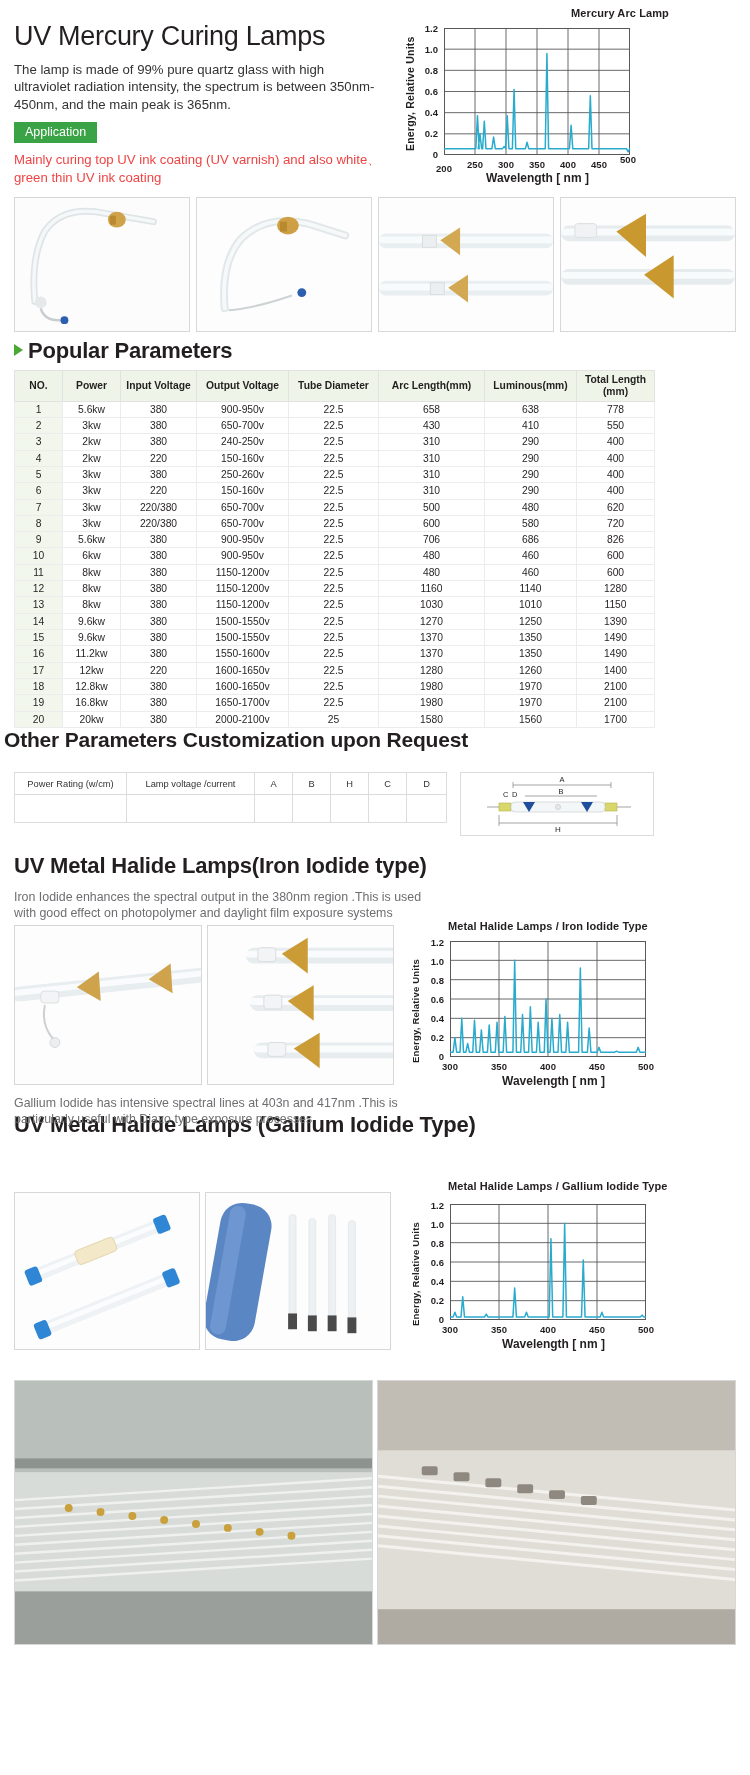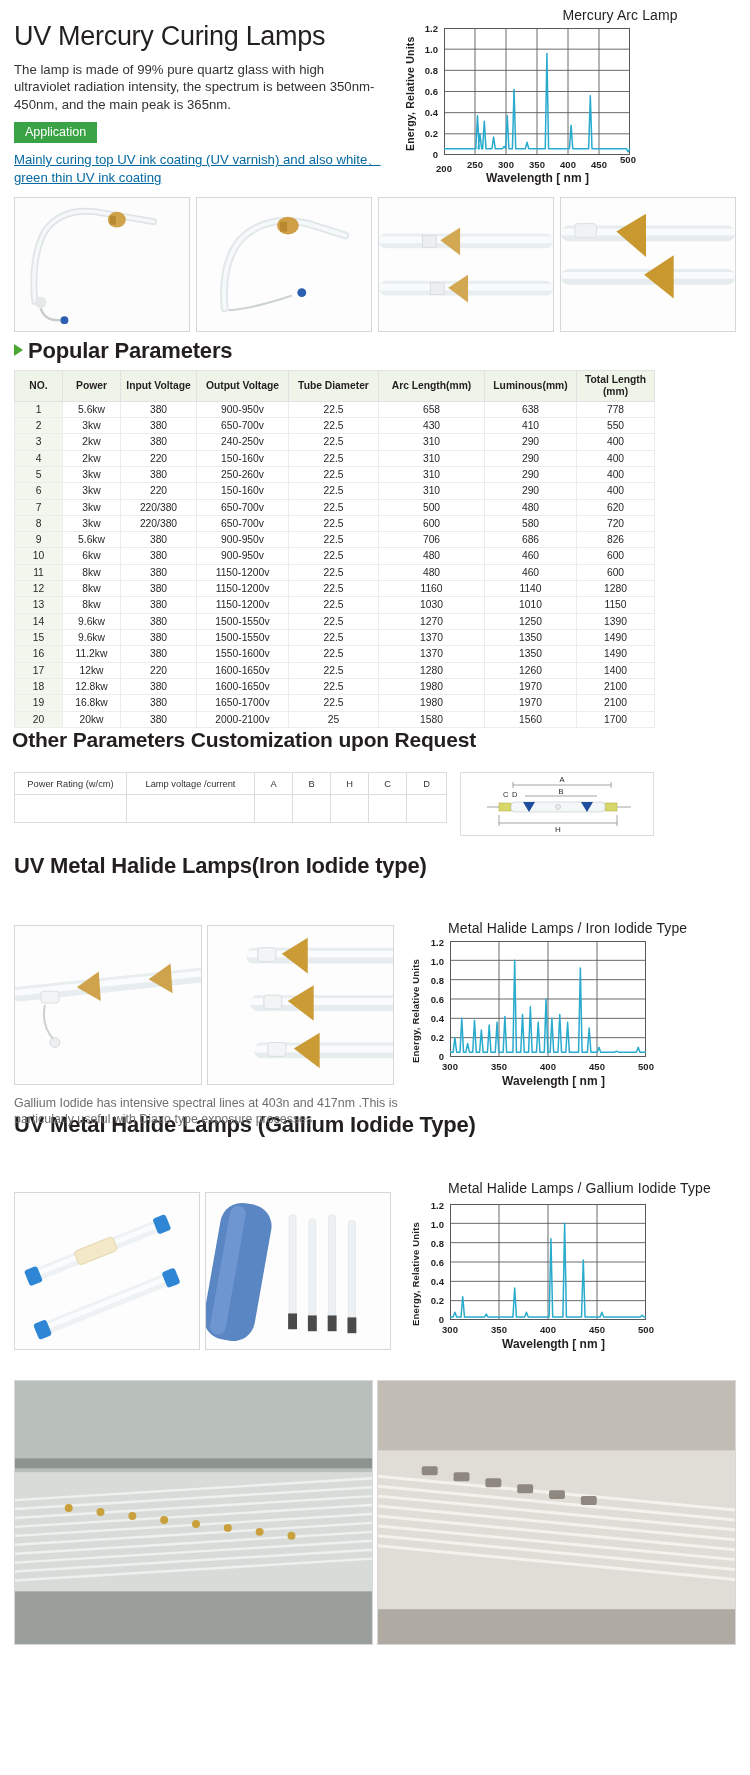--- a/index.html
+++ b/index.html
@@ -19,26 +19,26 @@
   .hero-left { position:absolute; left:14px; top:22px; width:370px; }
   h1.title {
     font-size:27px; font-weight:400; letter-spacing:-0.3px;
     margin:0 0 9px 0; line-height:1.1; color:#231f20;
   }
   .lead { font-size:13.2px; line-height:1.33; color:#333; margin:0; }
   .app-badge {
     display:inline-block; background:#3aa346; color:#fff;
     font-size:12.5px; padding:3px 11px 4px 11px; margin:9px 0 8px 0;
   }
-  .app-text { font-size:13.2px; line-height:1.33; color:#0369a1; margin:0;text-decoration:underline; }
+  .app-text { font-size:13.2px; line-height:1.33; color:#ef4444; margin:0; }
 
   
   .chart-box { position:relative; }
   .chart-title {
-    font-size:14px; font-weight:400; color:#231f20;
+    font-size:11px; font-weight:700; color:#231f20;
     text-align:center; letter-spacing:0.1px;
   }
   .plot-wrap { position:relative; }
   .ylabel {
     position:absolute; font-size:10px; font-weight:700;
     transform:rotate(-90deg); transform-origin:left top;
     white-space:nowrap; letter-spacing:0.2px;
   }
   .ytick {
     position:absolute; font-size:9.5px; font-weight:700;
@@ -446,21 +446,21 @@
             <td>2000-2100v</td>
             <td>25</td>
             <td>1580</td>
             <td>1560</td>
             <td>1700</td>
           </tr>
         </tbody>
     </table>
   </div>
 
-  <div class="sec-head" style="left:12px;top:728px;font-size:21px;">
+  <div class="sec-head" style="left:4px;top:728px;font-size:21px;">
     <span>Other Parameters Customization upon Request</span>
   </div>
 
   <div style="position:absolute;left:14px;top:772px;">
     <table class="custom">
       <colgroup>
         <col style="width:112px">
           <col style="width:128px">
           <col style="width:38px">
         <col style="width:38px">
@@ -514,20 +514,21 @@
       <line x1="38" y1="50" x2="156" y2="50" stroke="#8d8d8d" stroke-width="0.8"></line>
       <line x1="38" y1="42" x2="38" y2="53" stroke="#8d8d8d" stroke-width="0.8"></line>
       <line x1="156" y1="42" x2="156" y2="53" stroke="#8d8d8d" stroke-width="0.8"></line>
       <text x="97" y="59" font-size="8" text-anchor="middle" fill="#231f20" font-family="Liberation Sans, sans-serif">H</text>
     </svg>
   </div>
 
   <div class="sec-head" style="left:14px;top:853px;font-size:22px;">
     <span>UV Metal Halide Lamps(Iron Iodide type)</span>
   </div>
+  <div class="sub-lead" style="left:14px;top:890px;width:430px;">Iron Iodide enhances the spectral output in the 380nm region .This is used with good effect on photopolymer and daylight film exposure systems</div>
 
   <div style="position:absolute;left:14px;top:925px;display:flex;gap:5px;width:380px;">
     <div class="photo" style="height:160px;width:186px;">
       <svg width="100%" height="100%" viewBox="0 0 186 160" preserveAspectRatio="none">
         <rect width="186" height="160" fill="#fdfdfd"></rect>
         <rect x="-4" y="52" width="196" height="15" rx="7" fill="#e8edef" transform="rotate(-6 93 60)"></rect>
         <rect x="-4" y="55" width="196" height="6" rx="3" fill="#f9fbfc" transform="rotate(-6 93 60)"></rect>
         <path d="M62 62 L84 46 L86 76 Z" fill="#cfa34c"></path>
         <path d="M134 54 L156 38 L158 68 Z" fill="#cfa34c"></path>
         <rect x="26" y="66" width="18" height="12" rx="3" fill="#f2f4f5" stroke="#dcdfe0"></rect>

